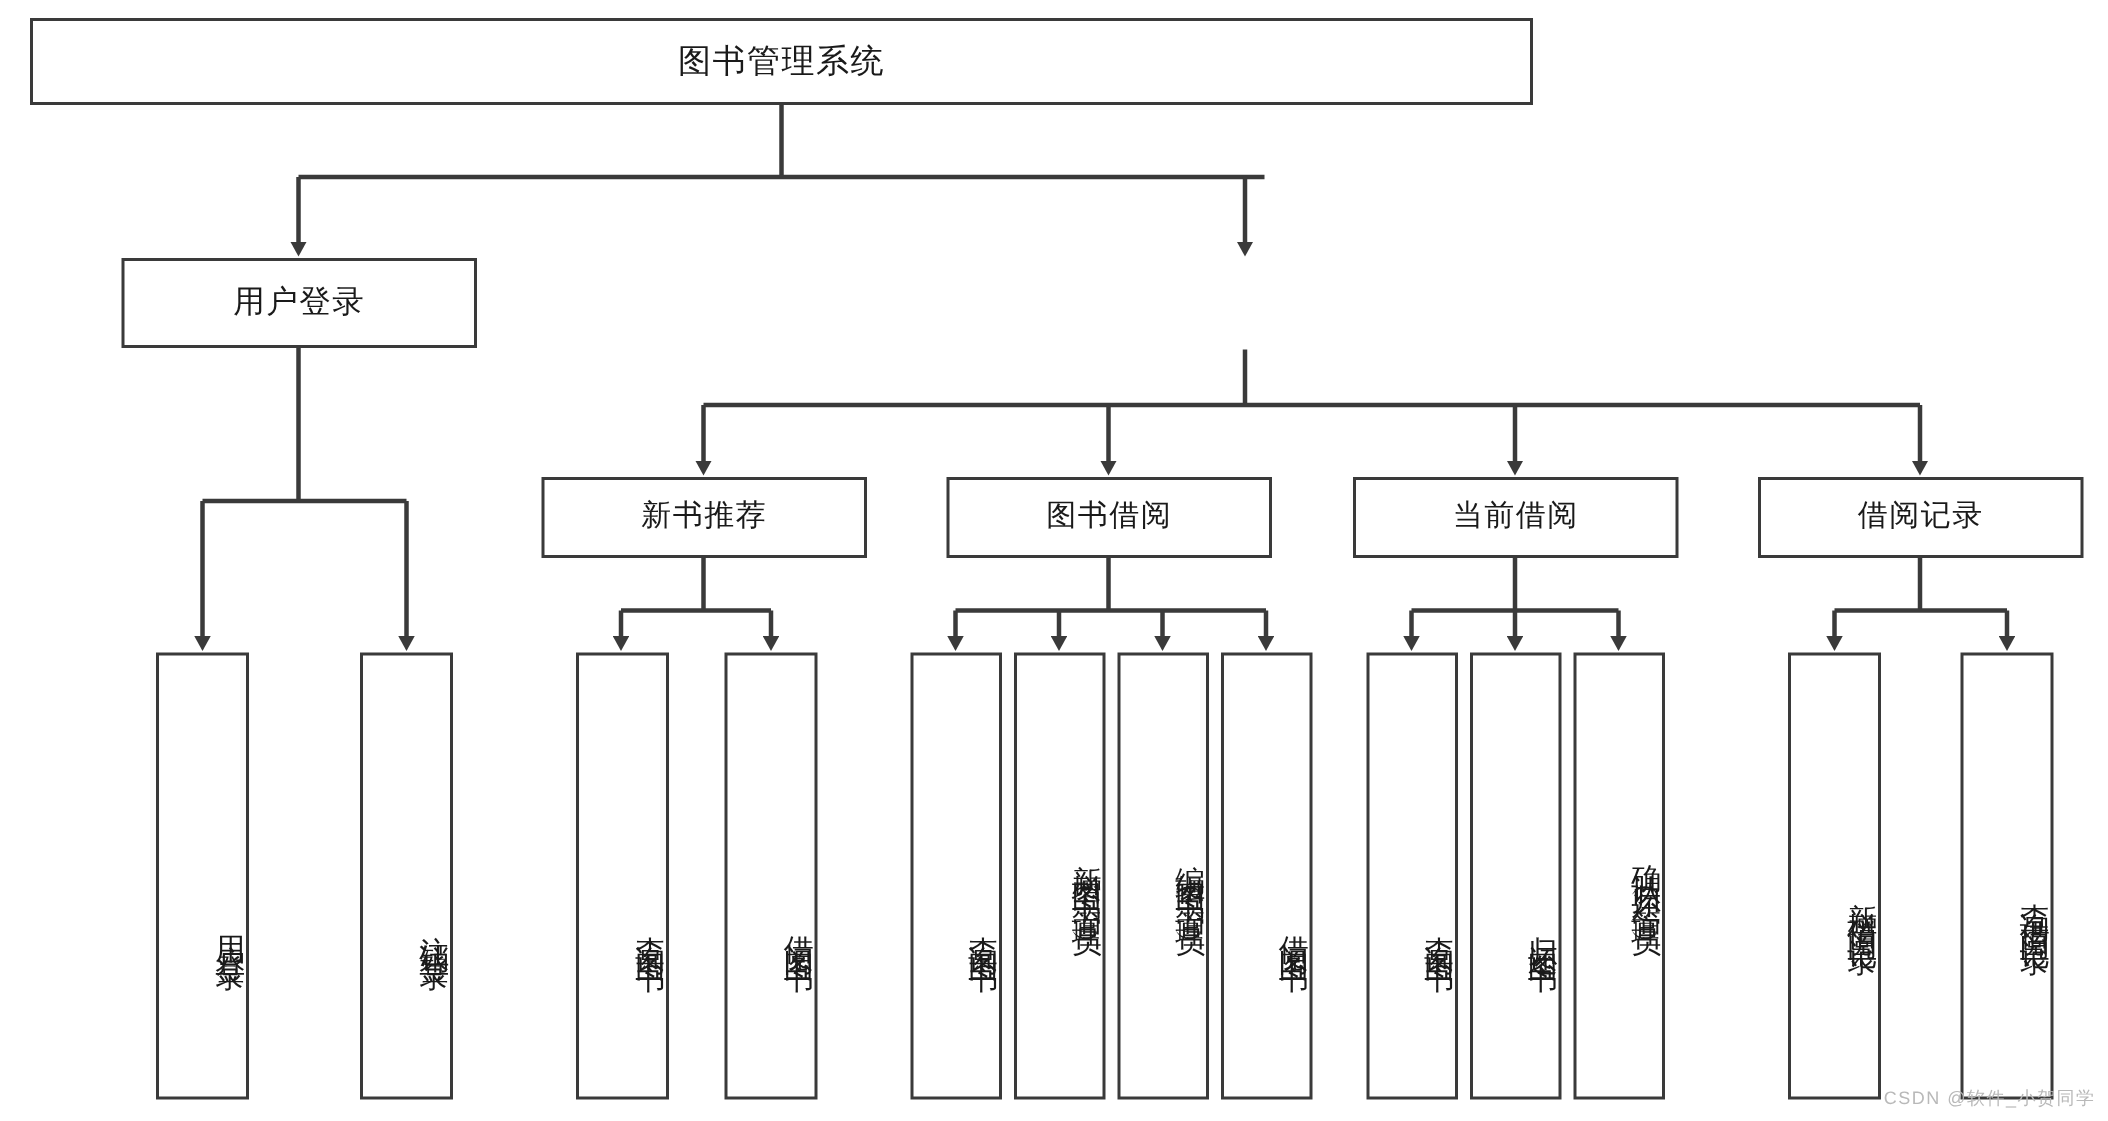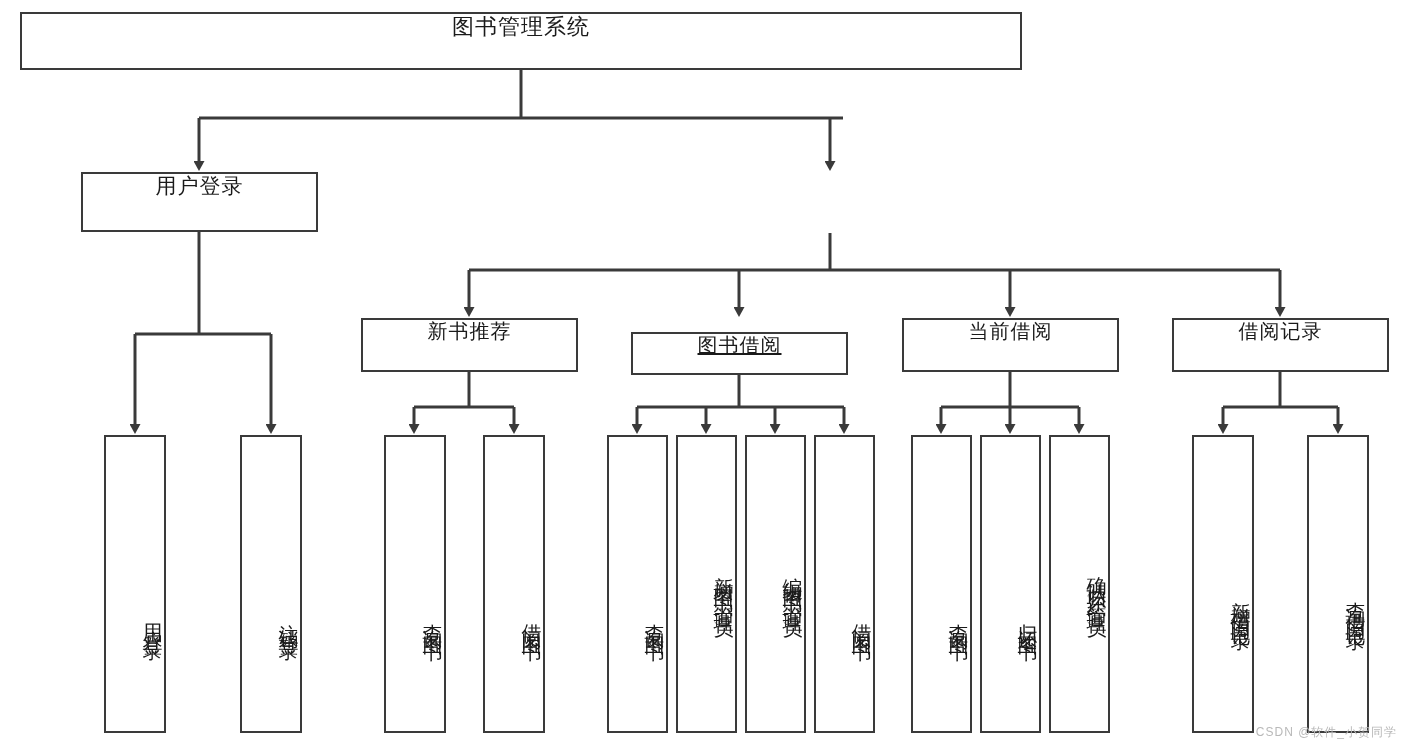--- a/index.html
+++ b/index.html
@@ -14,21 +14,21 @@
   #diagram{
     position:absolute;left:0;top:0;
     width:1405px;height:747px;
   }
   .node{
     position:absolute;
     box-sizing:border-box;
     background:#ffffff;
     border:2px solid #3a3a3a;
     display:flex;
-    align-items:flex-start;
+    align-items:center;
     justify-content:center;
     color:#1a1a1a;
     font-size:21px;
     line-height:1.18;
     letter-spacing:1px;
     z-index:3;
   }
   .node.root{font-size:22px;}
   .node.lvl1{font-size:21px;}
   .node.lvl2{font-size:20px;}
@@ -117,21 +117,21 @@
     <span>图书管理系统</span>
   </div>
 
   <div class="node lvl1" style="left:81px;top:172px;width:237px;height:60px;">
     <span>用户登录</span>
   </div>
 
   <div class="node lvl2" style="left:361px;top:318px;width:217px;height:54px;">
     <span>新书推荐</span>
   </div>
-  <div class="node lvl2" style="left:631px;top:332px;width:217px;height:43px;text-decoration:underline;">
+  <div class="node lvl2" style="left:631px;top:318px;width:217px;height:54px;">
     <span>图书借阅</span>
   </div>
   <div class="node lvl2" style="left:1172px;top:318px;width:217px;height:54px;">
     <span>借阅记录</span>
   </div>
   <div class="node lvl2" style="left:902px;top:318px;width:217px;height:54px;">
     <span>当前借阅</span>
   </div>
 
   <div class="node leaf" style="left:104px;top:435px;width:62px;height:298px;padding-top:72px;">

